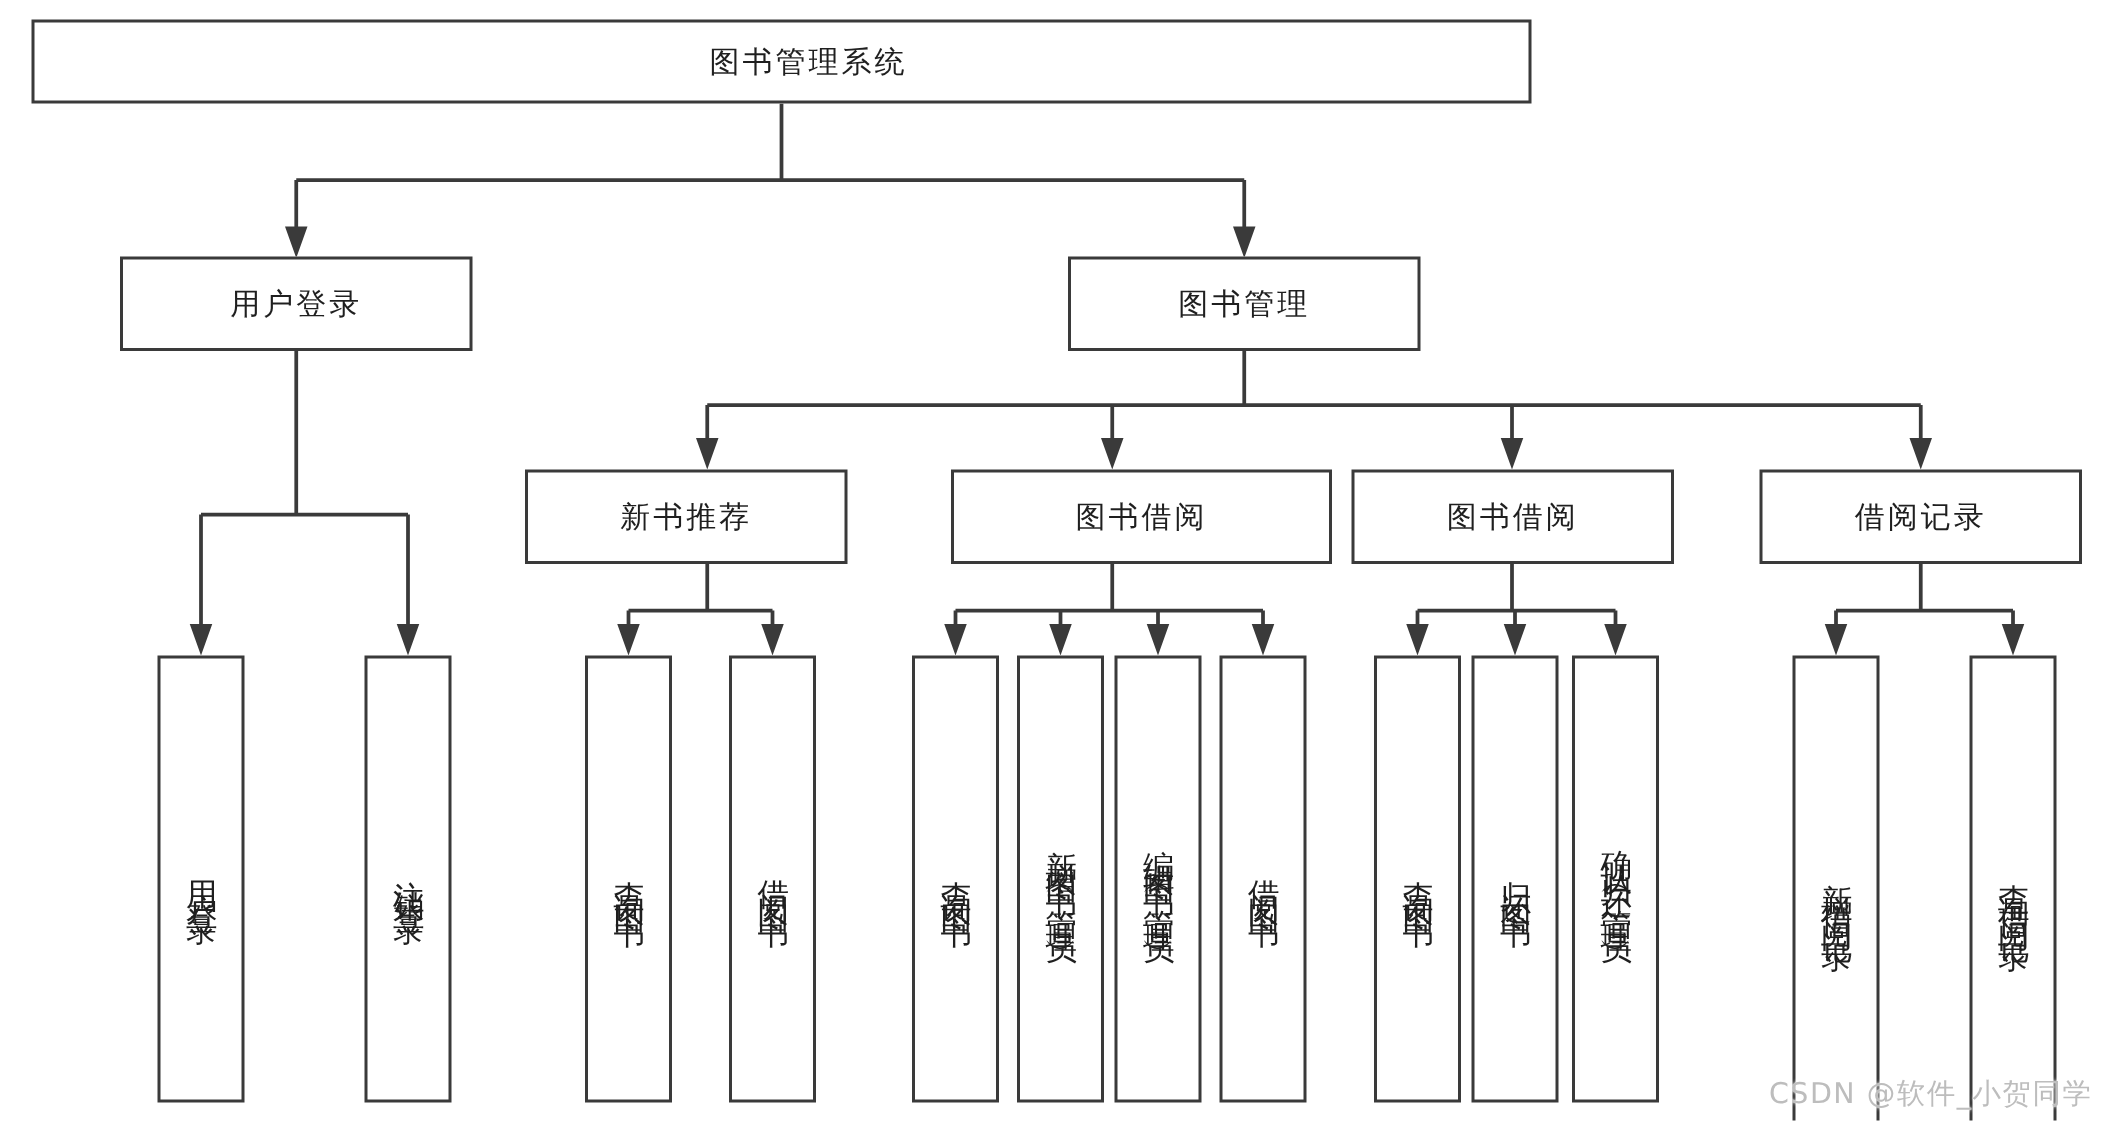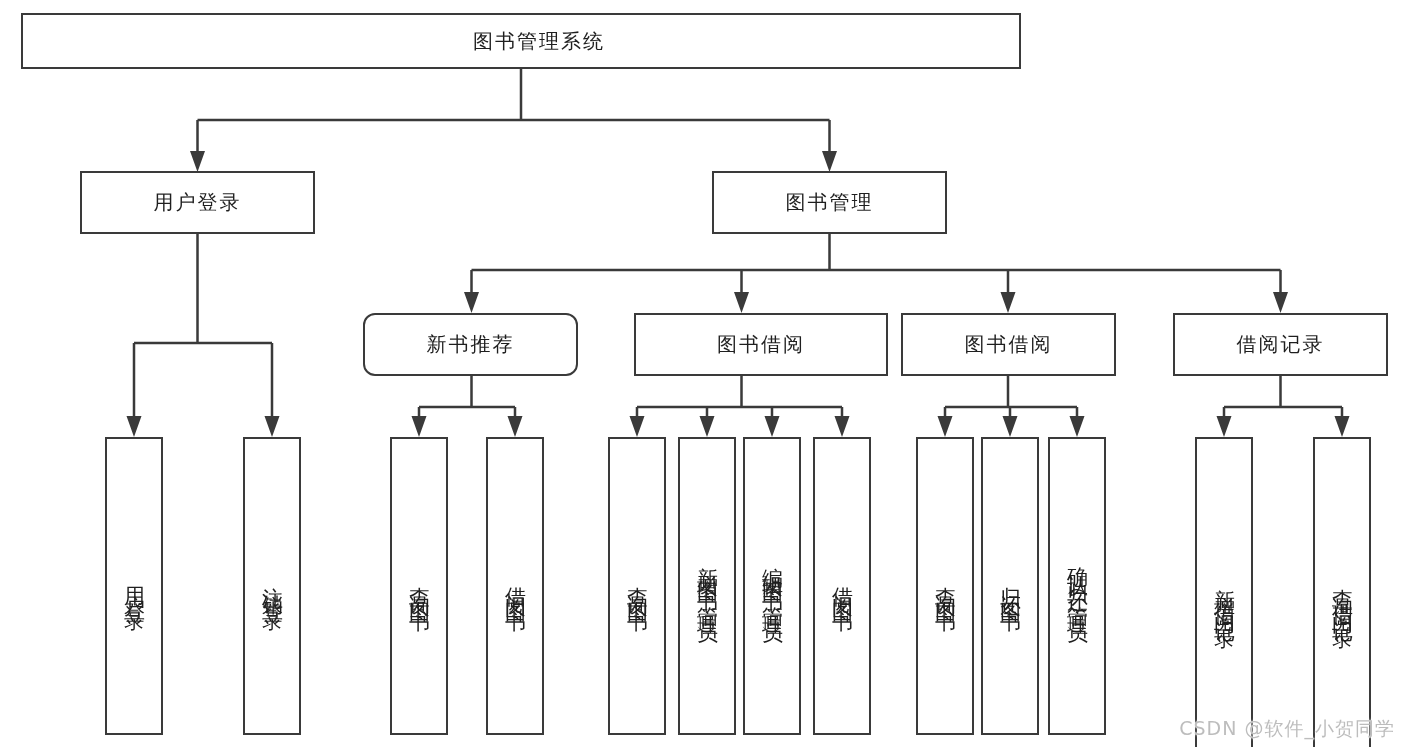--- a/index.html
+++ b/index.html
@@ -100,21 +100,21 @@
     <span>图书管理系统</span>
   </div>
 
   <div class="hbox" style="left:80px;top:171px;width:235px;height:63px;">
     <span>用户登录</span>
   </div>
   <div class="hbox" style="left:712px;top:171px;width:235px;height:63px;">
     <span>图书管理</span>
   </div>
 
-  <div class="hbox" style="left:363px;top:313px;width:215px;height:63px;border-radius:12px;">
+  <div class="hbox" style="left:350px;top:313px;width:215px;height:63px;">
     <span>新书推荐</span>
   </div>
   <div class="hbox" style="left:634px;top:313px;width:254px;height:63px;">
     <span>图书借阅</span>
   </div>
   <div class="hbox" style="left:901px;top:313px;width:215px;height:63px;">
     <span>图书借阅</span>
   </div>
   <div class="hbox" style="left:1173px;top:313px;width:215px;height:63px;">
     <span>借阅记录</span>

